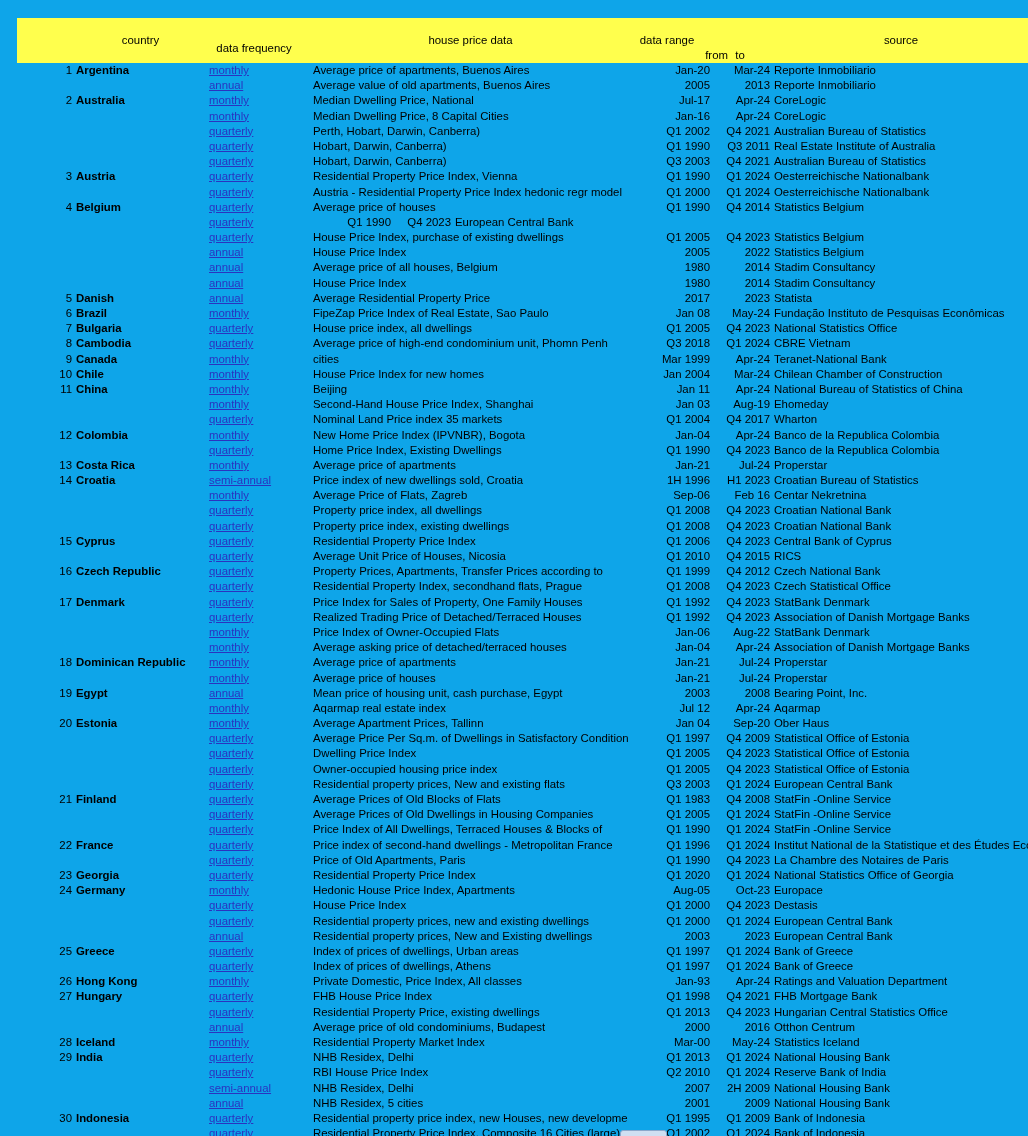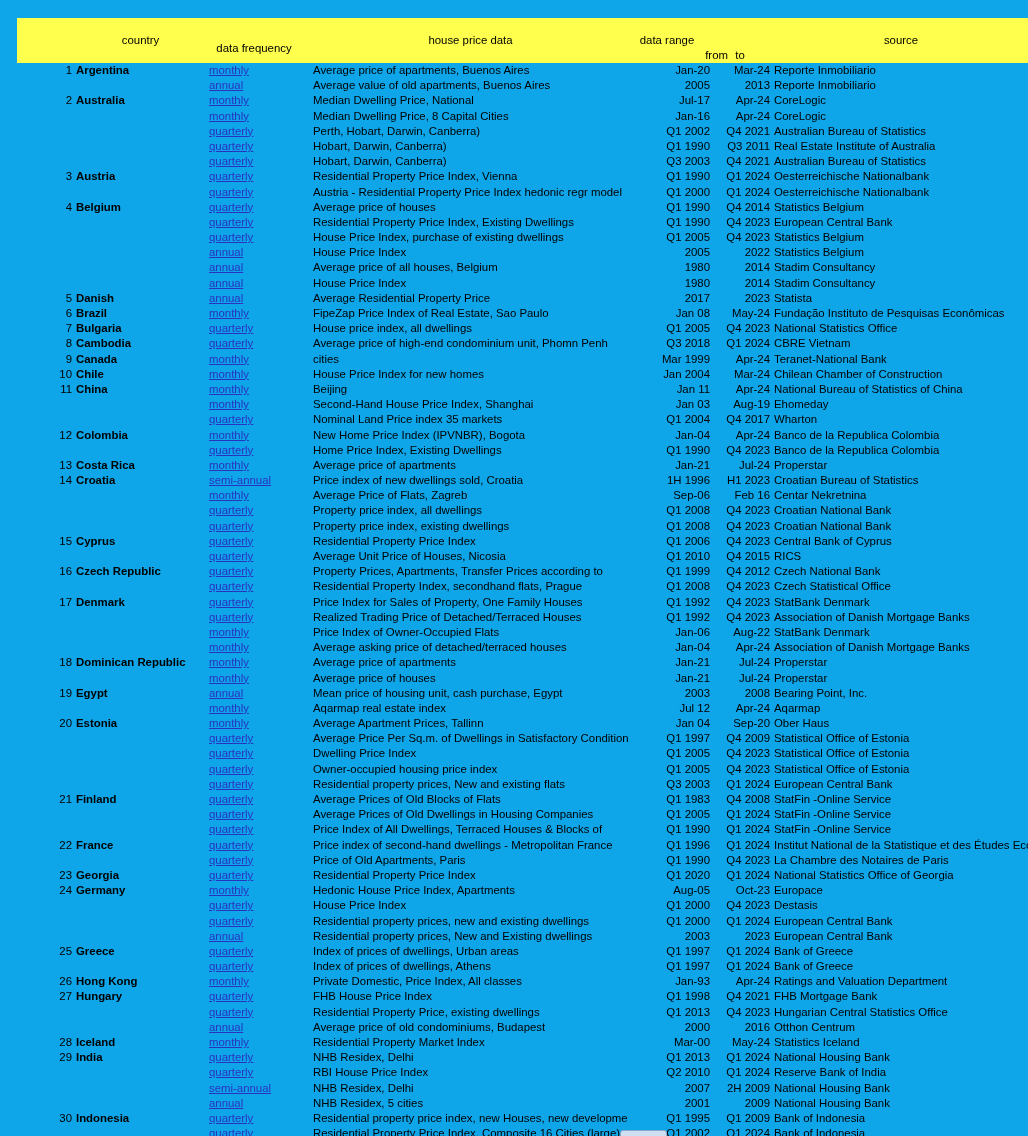--- a/index.html
+++ b/index.html
@@ -157,21 +157,20 @@
     <span class="cell c-freq"><a class="freq-link">quarterly</a></span>
     <span class="cell c-desc">Average price of houses</span>
     <span class="cell c-from">Q1 1990</span>
     <span class="cell c-to">Q4 2014</span>
     <span class="cell c-source">Statistics Belgium</span>
   </div>
       <div class="row">
     <span class="cell c-num"></span>
     <span class="cell c-country"></span>
     <span class="cell c-freq"><a class="freq-link">quarterly</a></span>
-    <span class="cell c-desc">Residential Property Price Index, Existing Dwellings</span>
     <span class="cell c-from">Q1 1990</span>
     <span class="cell c-to">Q4 2023</span>
     <span class="cell c-source">European Central Bank</span>
   </div>
       <div class="row">
     <span class="cell c-num"></span>
     <span class="cell c-country"></span>
     <span class="cell c-freq"><a class="freq-link">quarterly</a></span>
     <span class="cell c-desc">House Price Index, purchase of existing dwellings</span>
     <span class="cell c-from">Q1 2005</span>

